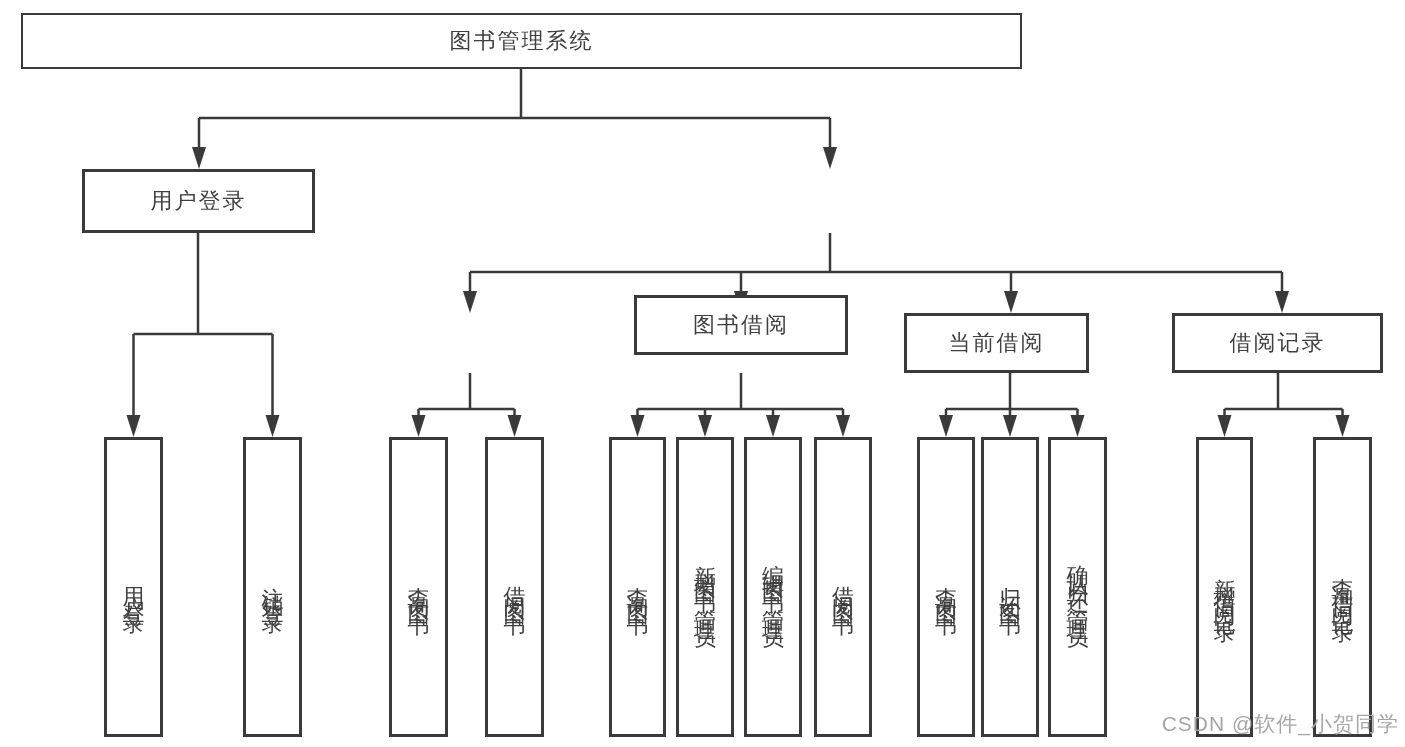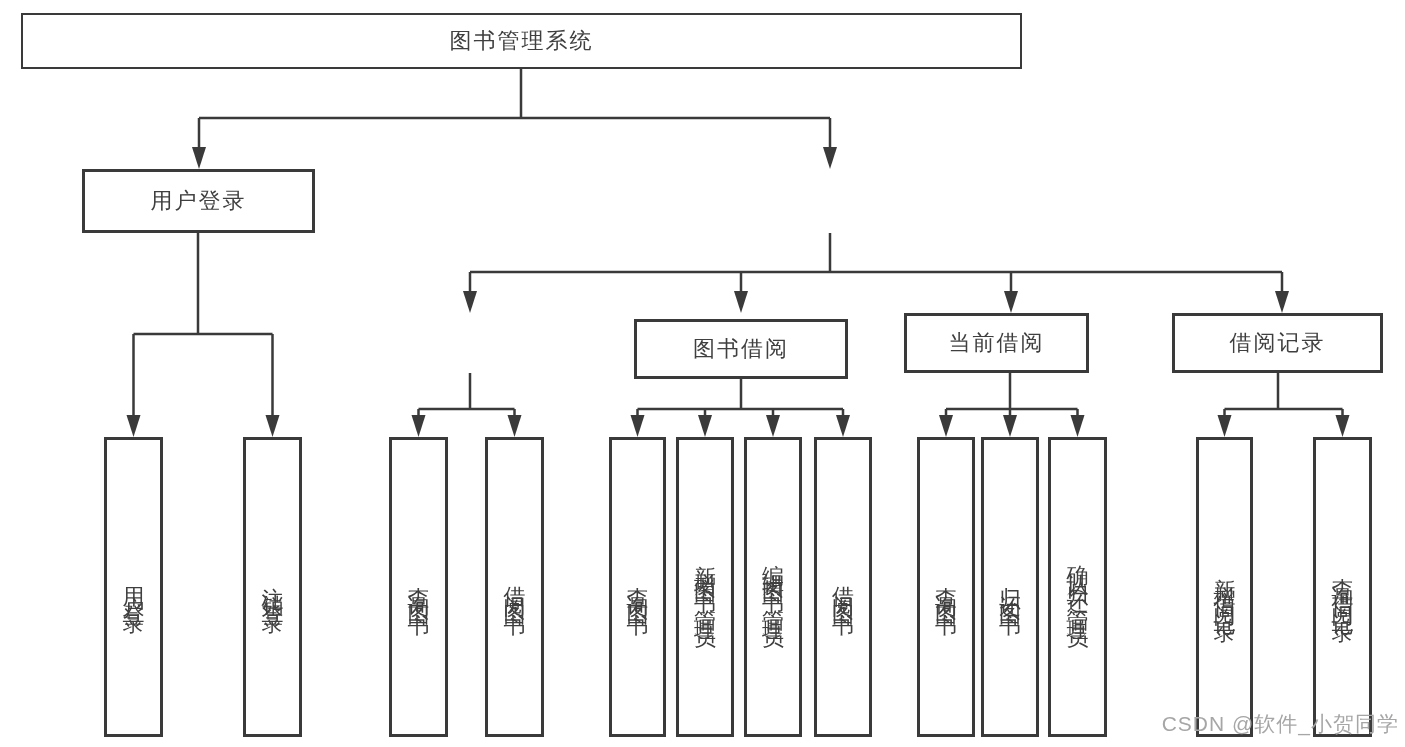--- a/index.html
+++ b/index.html
@@ -98,21 +98,21 @@
   </svg>
 
   <div class="node root" style="left:21px; top:13px; width:1001px; height:56px;">
     <span>图书管理系统</span>
   </div>
 
   <div class="node" style="left:82px; top:169px; width:233px; height:64px;">
     <span>用户登录</span>
   </div>
 
-  <div class="node" style="left:634px; top:319px; width:214px; height:60px;">
+  <div class="node" style="left:634px; top:295px; width:214px; height:60px;">
     <span>图书借阅</span>
   </div>
   <div class="node" style="left:904px; top:313px; width:185px; height:60px;">
     <span>当前借阅</span>
   </div>
   <div class="node" style="left:1172px; top:313px; width:211px; height:60px;">
     <span>借阅记录</span>
   </div>
 
   <div class="node leaf" style="left:104px; top:437px; width:59px; height:300px;">

